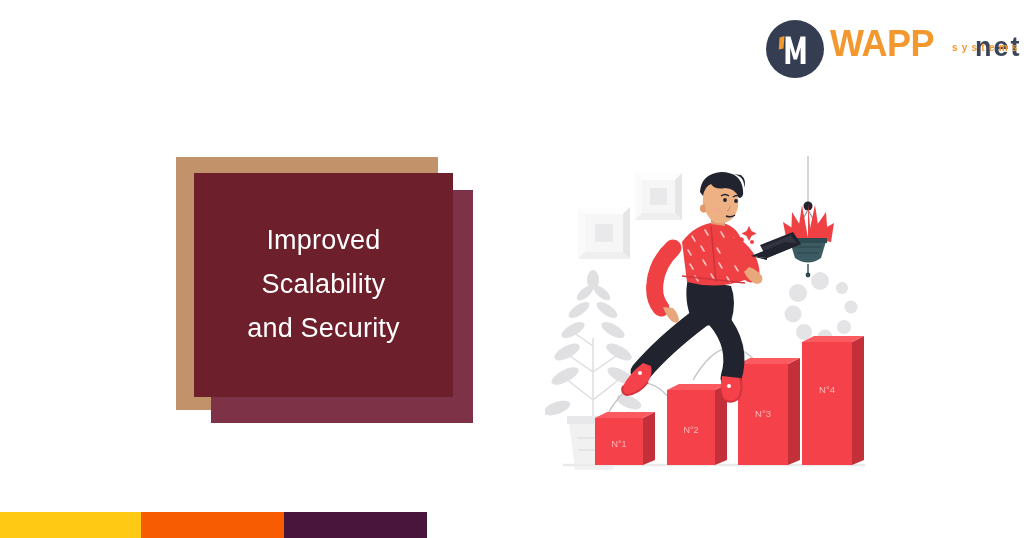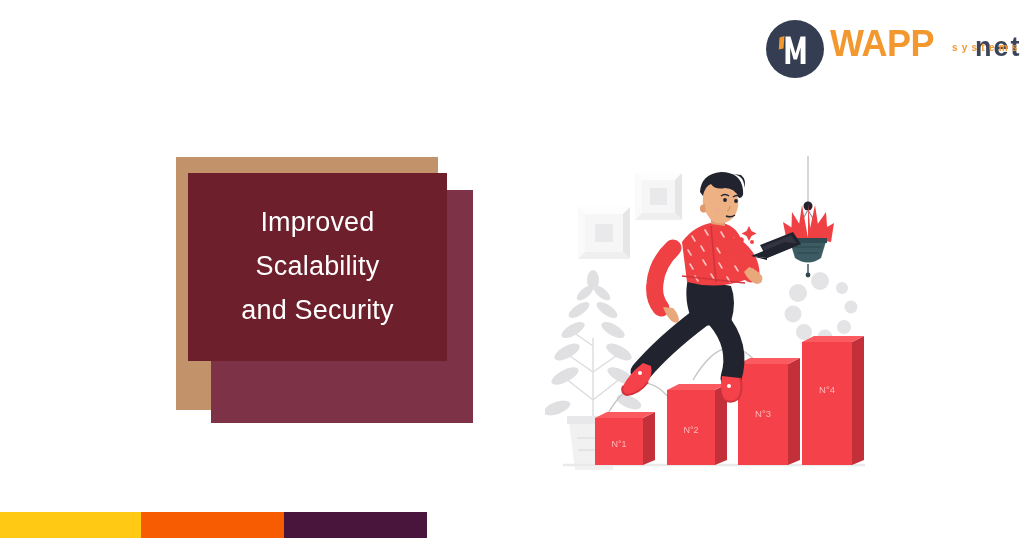--- a/index.html
+++ b/index.html
@@ -34,22 +34,22 @@
   
   .card-tan {
     position:absolute; left:176px; top:157px;
     width:262px; height:253px; background:#c2936a;
   }
   .card-shadow {
     position:absolute; left:211px; top:190px;
     width:262px; height:233px; background:#7d3247;
   }
   .card-main {
-    position:absolute; left:188px; top:173px;
-    width:259px; height:188px; background:#6d1f2c;
+    position:absolute; left:194px; top:173px;
+    width:259px; height:224px; background:#6d1f2c;
     display:flex; align-items:center; justify-content:center;
   }
   .card-title {
     color:#ffffff; font-size:27px; font-weight:400;
     line-height:1.62; text-align:center; letter-spacing:0.2px;
     white-space:pre-line;
   }
 
   
   .illus { position:absolute; left:545px; top:150px; width:330px; height:335px; }

